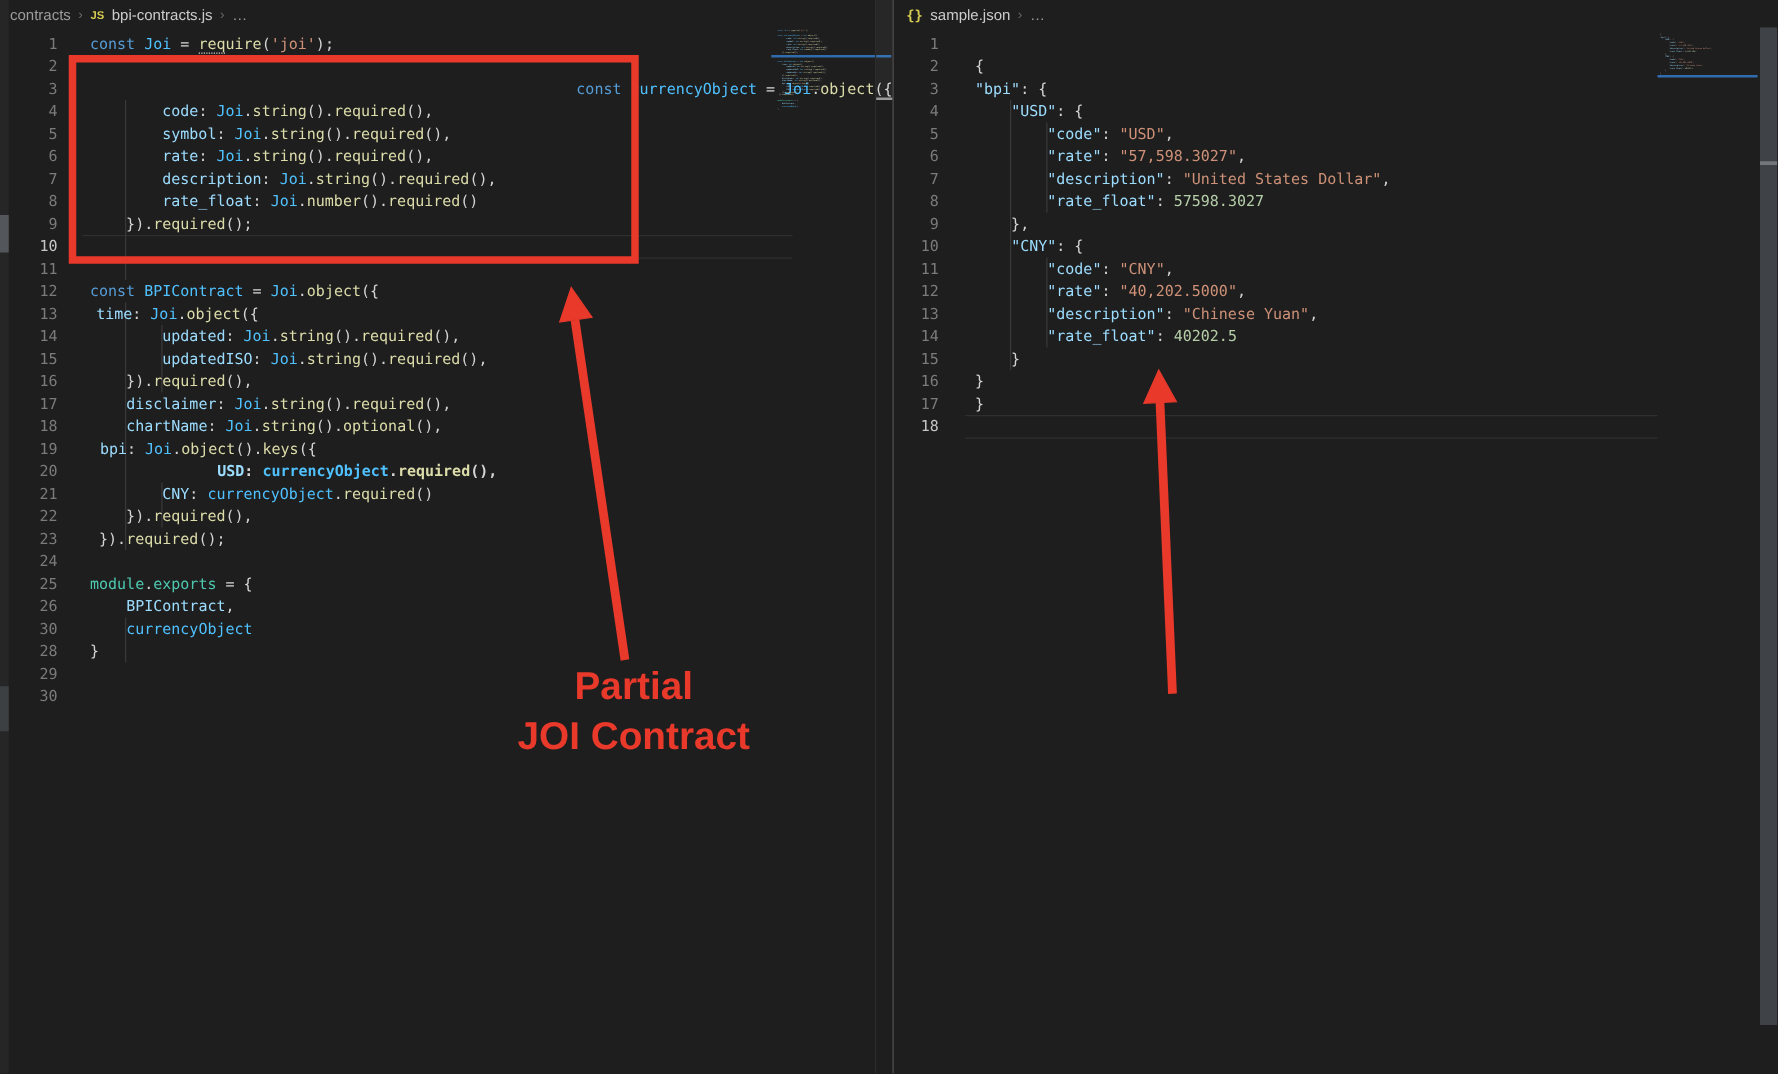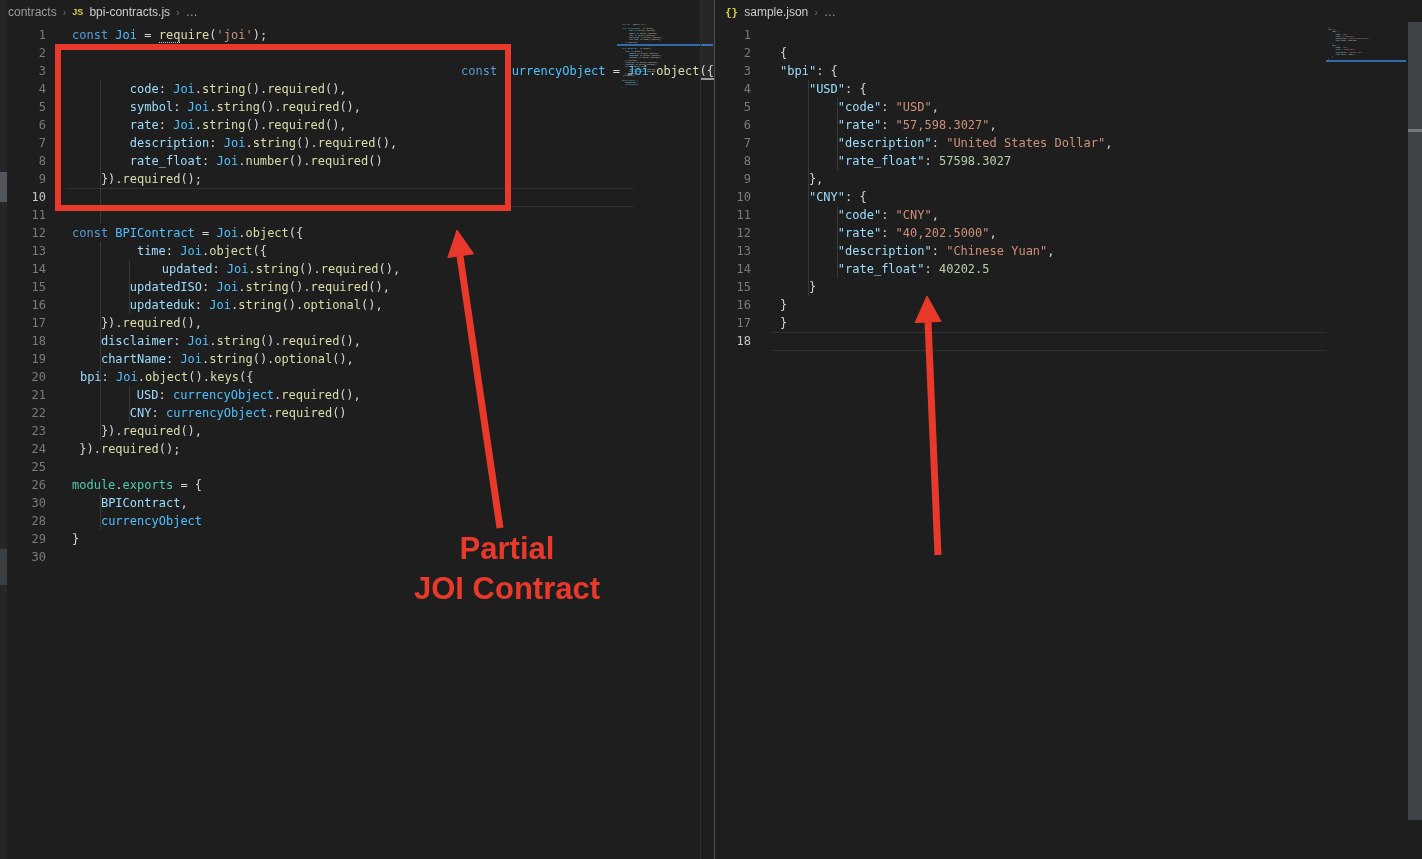--- a/index.html
+++ b/index.html
@@ -106,29 +106,28 @@
         <div class="row" style="padding-left: 72px; text-align: right;"><span class="tk-kw">const </span><span class="tk-var">currencyObject</span><span class="tk-pun"> = </span><span class="tk-var">Joi</span><span class="tk-pun">.</span><span class="tk-fn">object</span><span class="tk-pun">({</span></div>
         <div class="row" style="padding-left: 72px;"><span class="tk-pun">        </span><span class="tk-prop">code</span><span class="tk-pun">: </span><span class="tk-var">Joi</span><span class="tk-pun">.</span><span class="tk-fn">string</span><span class="tk-pun">().</span><span class="tk-fn">required</span><span class="tk-pun">(),</span></div>
         <div class="row" style="padding-left: 72px;"><span class="tk-pun">        </span><span class="tk-prop">symbol</span><span class="tk-pun">: </span><span class="tk-var">Joi</span><span class="tk-pun">.</span><span class="tk-fn">string</span><span class="tk-pun">().</span><span class="tk-fn">required</span><span class="tk-pun">(),</span></div>
         <div class="row" style="padding-left: 72px;"><span class="tk-pun">        </span><span class="tk-prop">rate</span><span class="tk-pun">: </span><span class="tk-var">Joi</span><span class="tk-pun">.</span><span class="tk-fn">string</span><span class="tk-pun">().</span><span class="tk-fn">required</span><span class="tk-pun">(),</span></div>
         <div class="row" style="padding-left: 72px;"><span class="tk-pun">        </span><span class="tk-prop">description</span><span class="tk-pun">: </span><span class="tk-var">Joi</span><span class="tk-pun">.</span><span class="tk-fn">string</span><span class="tk-pun">().</span><span class="tk-fn">required</span><span class="tk-pun">(),</span></div>
         <div class="row" style="padding-left: 72px;"><span class="tk-pun">        </span><span class="tk-prop">rate_float</span><span class="tk-pun">: </span><span class="tk-var">Joi</span><span class="tk-pun">.</span><span class="tk-fn">number</span><span class="tk-pun">().</span><span class="tk-fn">required</span><span class="tk-pun">()</span></div>
         <div class="row" style="padding-left: 72px;"><span class="tk-pun">    }).</span><span class="tk-fn">required</span><span class="tk-pun">();</span></div>
         <div class="row" style="padding-left: 72px;"></div>
         <div class="row" style="padding-left: 72px;"></div>
         <div class="row" style="padding-left: 72px;"><span class="tk-kw">const </span><span class="tk-var">BPIContract</span><span class="tk-pun"> = </span><span class="tk-var">Joi</span><span class="tk-pun">.</span><span class="tk-fn">object</span><span class="tk-pun">({</span></div>
-        <div class="row" style="padding-left: 108px;"><span class="tk-pun">    </span><span class="tk-prop">time</span><span class="tk-pun">: </span><span class="tk-var">Joi</span><span class="tk-pun">.</span><span class="tk-fn">object</span><span class="tk-pun">({</span></div>
-        <div class="row" style="padding-left: 104px;"><span class="tk-pun">        </span><span class="tk-prop">updated</span><span class="tk-pun">: </span><span class="tk-var">Joi</span><span class="tk-pun">.</span><span class="tk-fn">string</span><span class="tk-pun">().</span><span class="tk-fn">required</span><span class="tk-pun">(),</span></div>
+        <div class="row" style="padding-left: 48px;"><span class="tk-pun">    </span><span class="tk-prop">time</span><span class="tk-pun">: </span><span class="tk-var">Joi</span><span class="tk-pun">.</span><span class="tk-fn">object</span><span class="tk-pun">({</span></div>
+        <div class="row" style="padding-left: 72px;"><span class="tk-pun">        </span><span class="tk-prop">updated</span><span class="tk-pun">: </span><span class="tk-var">Joi</span><span class="tk-pun">.</span><span class="tk-fn">string</span><span class="tk-pun">().</span><span class="tk-fn">required</span><span class="tk-pun">(),</span></div>
         <div class="row" style="padding-left: 72px;"><span class="tk-pun">        </span><span class="tk-prop">updatedISO</span><span class="tk-pun">: </span><span class="tk-var">Joi</span><span class="tk-pun">.</span><span class="tk-fn">string</span><span class="tk-pun">().</span><span class="tk-fn">required</span><span class="tk-pun">(),</span></div>
-        <div class="row" style="padding-left: 72px;"><span class="tk-pun">        </span><span class="tk-prop">updateduk</span><span class="tk-pun">: </span><span class="tk-var">Joi</span><span class="tk-pun">.</span><span class="tk-fn">string</span><span class="tk-pun">().</span><span class="tk-fn">optional</span><span class="tk-pun">(),</span></div>
         <div class="row" style="padding-left: 72px;"><span class="tk-pun">    }).</span><span class="tk-fn">required</span><span class="tk-pun">(),</span></div>
         <div class="row" style="padding-left: 72px;"><span class="tk-pun">    </span><span class="tk-prop">disclaimer</span><span class="tk-pun">: </span><span class="tk-var">Joi</span><span class="tk-pun">.</span><span class="tk-fn">string</span><span class="tk-pun">().</span><span class="tk-fn">required</span><span class="tk-pun">(),</span></div>
         <div class="row" style="padding-left: 72px;"><span class="tk-pun">    </span><span class="tk-prop">chartName</span><span class="tk-pun">: </span><span class="tk-var">Joi</span><span class="tk-pun">.</span><span class="tk-fn">string</span><span class="tk-pun">().</span><span class="tk-fn">optional</span><span class="tk-pun">(),</span></div>
         <div class="row" style="padding-left: 51px;"><span class="tk-pun">    </span><span class="tk-prop">bpi</span><span class="tk-pun">: </span><span class="tk-var">Joi</span><span class="tk-pun">.</span><span class="tk-fn">object</span><span class="tk-pun">().</span><span class="tk-fn">keys</span><span class="tk-pun">({</span></div>
-        <div class="row" style="padding-left: 79px;"><span class="tk-pun">        </span><span class="tk-prop">USD</span><span class="tk-pun">: </span><span class="tk-var">currencyObject</span><span class="tk-pun">.</span><span class="tk-fn">required</span><span class="tk-pun">(),</span></div>
+        <div class="row" style="padding-left: 116px; font-weight: bold;"><span class="tk-pun">        </span><span class="tk-prop">USD</span><span class="tk-pun">: </span><span class="tk-var">currencyObject</span><span class="tk-pun">.</span><span class="tk-fn">required</span><span class="tk-pun">(),</span></div>
         <div class="row" style="padding-left: 72px;"><span class="tk-pun">        </span><span class="tk-prop">CNY</span><span class="tk-pun">: </span><span class="tk-var">currencyObject</span><span class="tk-pun">.</span><span class="tk-fn">required</span><span class="tk-pun">()</span></div>
         <div class="row" style="padding-left: 72px;"><span class="tk-pun">    }).</span><span class="tk-fn">required</span><span class="tk-pun">(),</span></div>
         <div class="row" style="padding-left: 72px;"><span class="tk-pun"> }).</span><span class="tk-fn">required</span><span class="tk-pun">();</span></div>
         <div class="row" style="padding-left: 72px;"></div>
         <div class="row" style="padding-left: 72px;"><span class="tk-mod">module</span><span class="tk-pun">.</span><span class="tk-mod">exports</span><span class="tk-pun"> = {</span></div>
         <div class="row" style="padding-left: 72px;"><span class="tk-pun">    </span><span class="tk-prop">BPIContract</span><span class="tk-pun">,</span></div>
         <div class="row" style="padding-left: 72px;"><span class="tk-pun">    </span><span class="tk-var">currencyObject</span></div>
         <div class="row" style="padding-left: 72px;"><span class="tk-pun">}</span></div>
         <div class="row" style="padding-left: 72px;"></div>
       </div>

